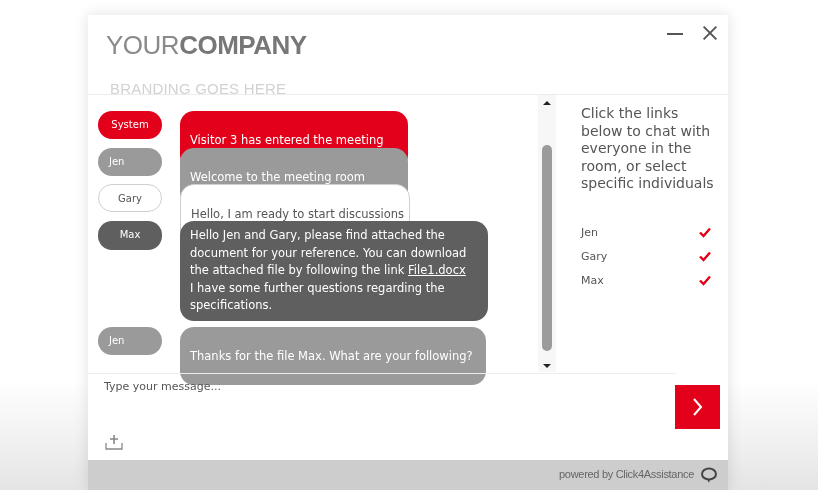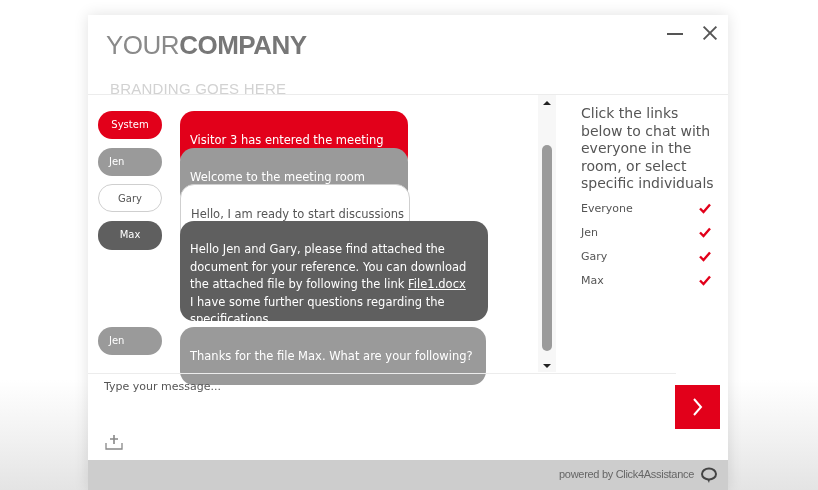--- a/index.html
+++ b/index.html
@@ -22,21 +22,21 @@
   .chat{position:absolute;left:0;top:80px;width:450px;height:277px;}
   .msgrow{position:absolute;left:10px;}
   .name{position:absolute;left:0;width:64px;height:28px;border-radius:14px;box-sizing:border-box;
         font-size:10px;text-align:center;line-height:28px;}
   .bubble{position:absolute;left:82px;box-sizing:border-box;border-radius:14px;font-size:11.5px;
           padding:15px 10px;line-height:28px;white-space:nowrap;}
   .red{background:#e2001a;color:#fff;}
   .grey{background:#9a9a9a;color:#fff;}
   .dark{background:#5f5f5f;color:#fff;}
   .outline{background:#fff;color:#555;border:1px solid #cfcfcf;}
-  .bubble.multi{white-space:normal;line-height:17.5px;padding:20px 10px;}
+  .bubble.multi{white-space:normal;line-height:17.5px;padding:6px 10px;}
   .bubble a{color:#fff;text-decoration:underline;}
 
   .scroll{position:absolute;left:450px;top:80px;width:18px;height:277px;background:#f7f7f7;}
   .sarrow-up{position:absolute;left:5px;top:6px;width:0;height:0;border-left:4px solid transparent;border-right:4px solid transparent;border-bottom:4px solid #222;cursor:pointer;}
   .sarrow-dn{position:absolute;left:5px;top:269px;width:0;height:0;border-left:4px solid transparent;border-right:4px solid transparent;border-top:4px solid #222;cursor:pointer;}
   .sthumb{position:absolute;left:4px;top:50px;width:10px;height:206px;border-radius:5px;background:#9b9b9b;cursor:pointer;}
 
   .side{position:absolute;left:469px;top:80px;width:171px;height:277px;}
   .instr{position:absolute;left:24px;top:10px;width:140px;font-size:14px;line-height:17.5px;color:#555;}
   .pitem{position:absolute;left:24px;width:130px;height:20px;font-size:11px;color:#555;line-height:20px;cursor:pointer;}
@@ -87,26 +87,20 @@
   </div>
 
   <div class="scroll">
     <div class="sarrow-up"></div>
     <div class="sthumb"></div>
     <div class="sarrow-dn"></div>
   </div>
 
   <div class="side">
     <div class="instr">Click the links below to chat with everyone in the room, or select specific individuals</div>
-    <div class="pitem" style="top:104px">
-      <span>Everyone</span>
-      <svg class="check" viewBox="0 0 12 12">
-          <path d="M1 6.5 L4.5 10 L11 2.5" stroke="#e2001a" stroke-width="2.4" fill="none"></path>
-        </svg>
-    </div>
     <div class="pitem" style="top:128px">
       <span>Jen</span>
       <svg class="check" viewBox="0 0 12 12">
           <path d="M1 6.5 L4.5 10 L11 2.5" stroke="#e2001a" stroke-width="2.4" fill="none"></path>
         </svg>
     </div>
     <div class="pitem" style="top:152px">
       <span>Gary</span>
       <svg class="check" viewBox="0 0 12 12">
           <path d="M1 6.5 L4.5 10 L11 2.5" stroke="#e2001a" stroke-width="2.4" fill="none"></path>

